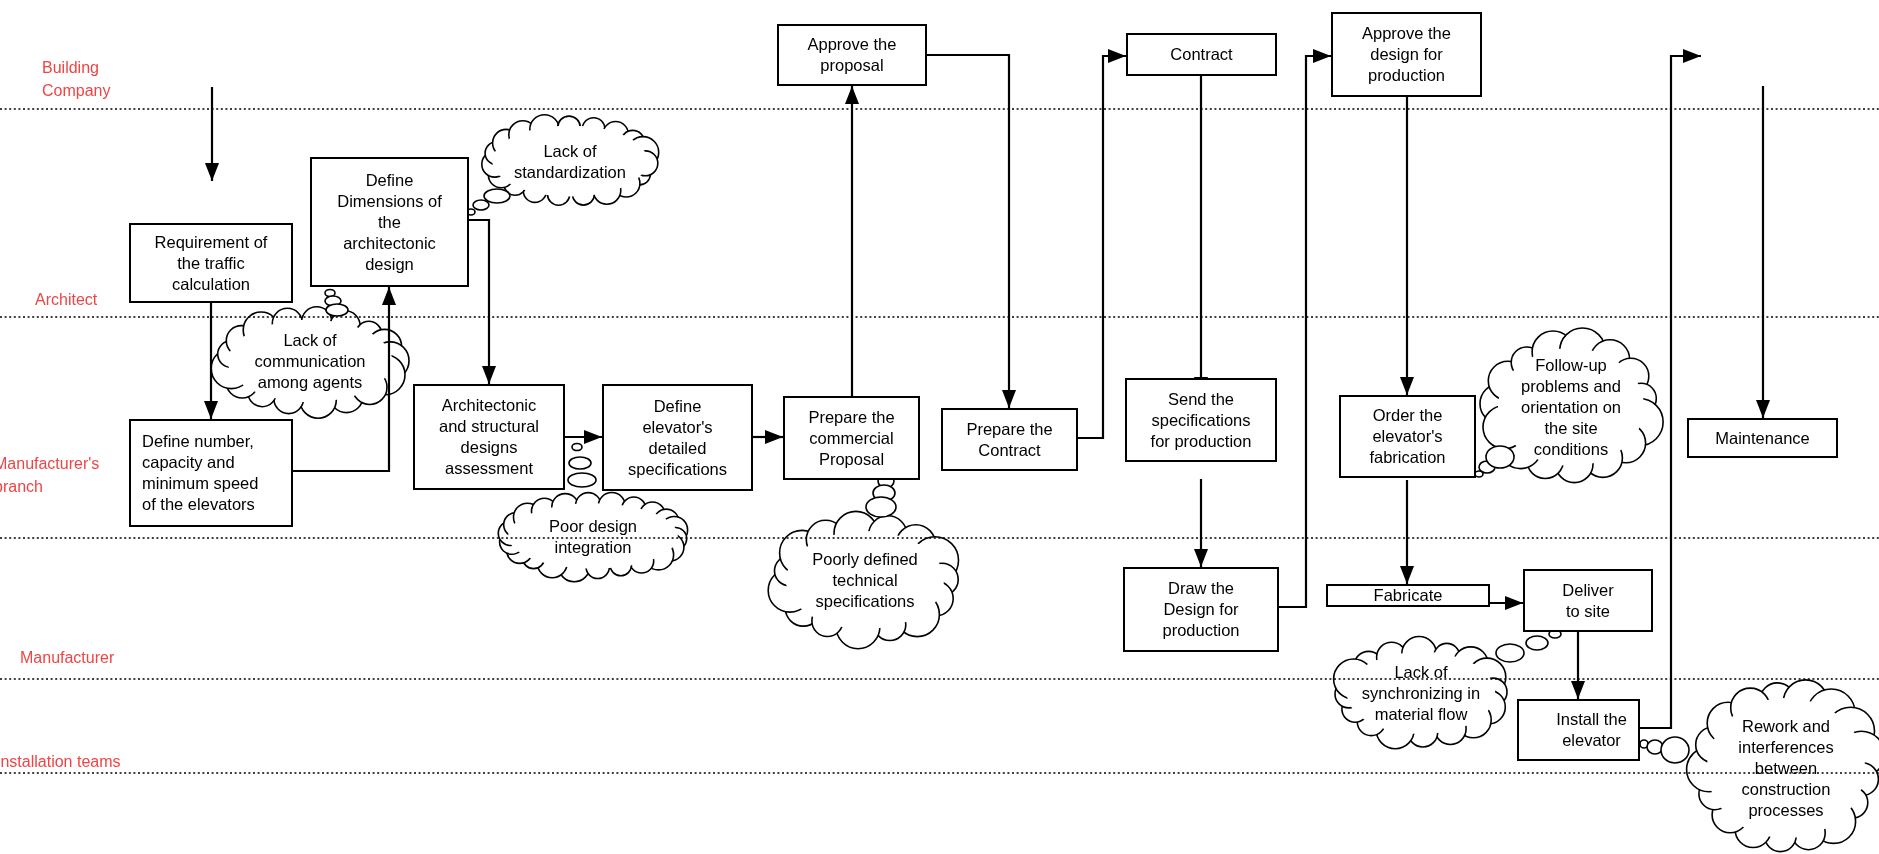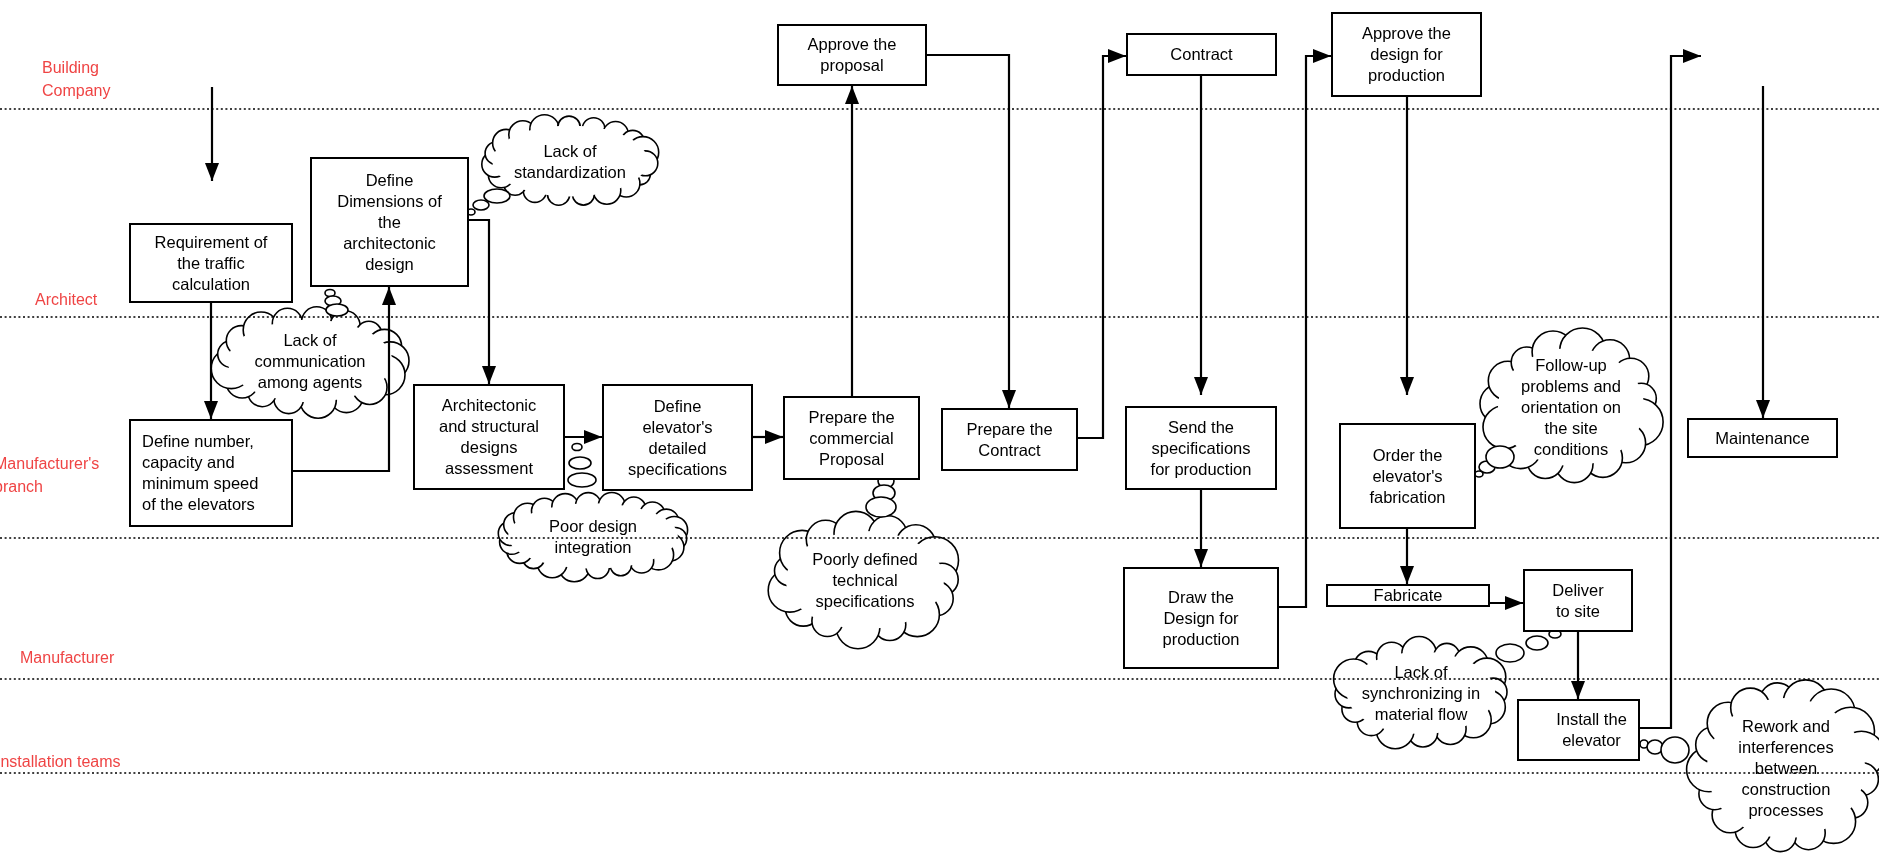--- a/index.html
+++ b/index.html
@@ -297,34 +297,34 @@
 detailed
 specifications</span></div>
     <div class="node" style="left: 783px; top: 396px; width: 137px; height: 84px;"><span>Prepare the
 commercial
 Proposal</span></div>
     <div class="node" style="left: 777px; top: 24px; width: 150px; height: 62px;"><span>Approve the
 proposal</span></div>
     <div class="node" style="left: 941px; top: 408px; width: 137px; height: 63px;"><span>Prepare the
 Contract</span></div>
     <div class="node" style="left: 1126px; top: 33px; width: 151px; height: 43px;"><span>Contract</span></div>
-    <div class="node" style="left: 1125px; top: 406px; width: 152px; height: 84px;"><span>Send the
+    <div class="node" style="left: 1125px; top: 378px; width: 152px; height: 84px;"><span>Send the
 specifications
 for production</span></div>
-    <div class="node" style="left: 1123px; top: 567px; width: 156px; height: 102px;"><span>Draw the
+    <div class="node" style="left: 1123px; top: 567px; width: 156px; height: 85px;"><span>Draw the
 Design for
 production</span></div>
     <div class="node" style="left: 1331px; top: 12px; width: 151px; height: 85px;"><span>Approve the
 design for
 production</span></div>
-    <div class="node" style="left: 1339px; top: 395px; width: 137px; height: 106px; margin-top: 28px;"><span>Order the
+    <div class="node" style="left: 1339px; top: 395px; width: 137px; height: 83px;"><span>Order the
 elevator's
 fabrication</span></div>
     <div class="node" style="left: 1326px; top: 584px; width: 164px; height: 23px;"><span>Fabricate</span></div>
-    <div class="node" style="left: 1523px; top: 569px; width: 110px; height: 63px;"><span>Deliver
+    <div class="node" style="left: 1523px; top: 569px; width: 130px; height: 63px;"><span>Deliver
 to site</span></div>
     <div class="node" style="left: 1517px; top: 699px; width: 123px; height: 62px; padding-left: 26px;"><span>Install the
 elevator</span></div>
     <div class="node" style="left: 1687px; top: 418px; width: 151px; height: 40px;"><span>Maintenance</span></div>
     <div class="lane-label" style="left: 42px; top: 56px;">Building
 Company</div>
     <div class="lane-label" style="left: 35px; top: 288px; text-align: right;">Architect</div>
     <div class="lane-label" style="left: -6px; top: 452px;">Manufacturer's
 branch</div>
     <div class="lane-label" style="left: 20px; top: 622px; margin-top: 24px;">Manufacturer</div>

